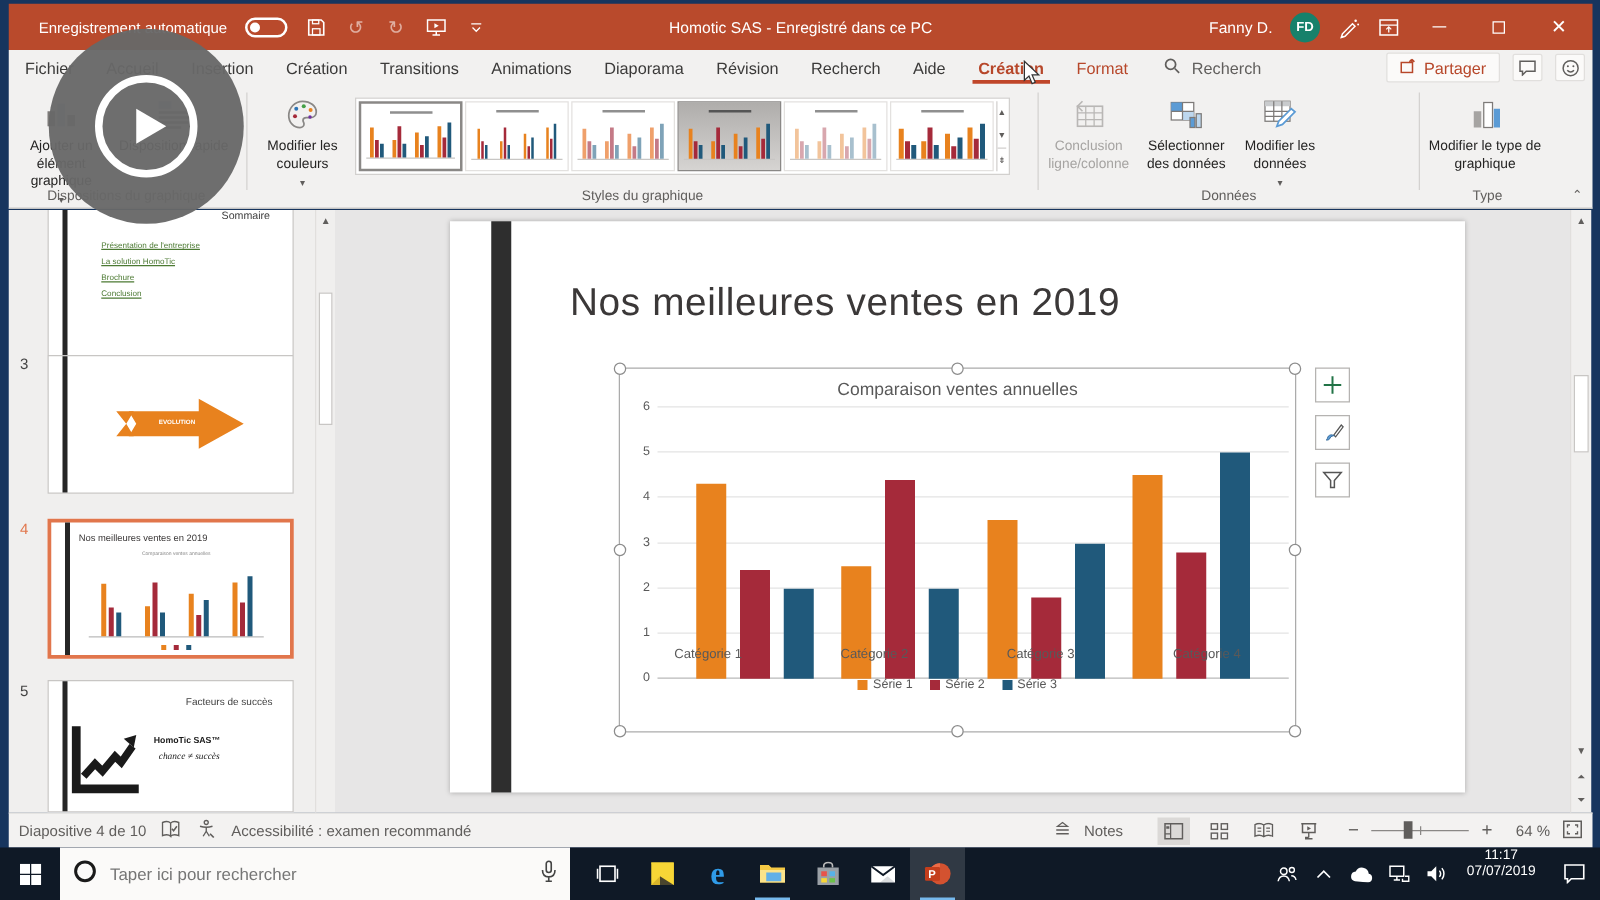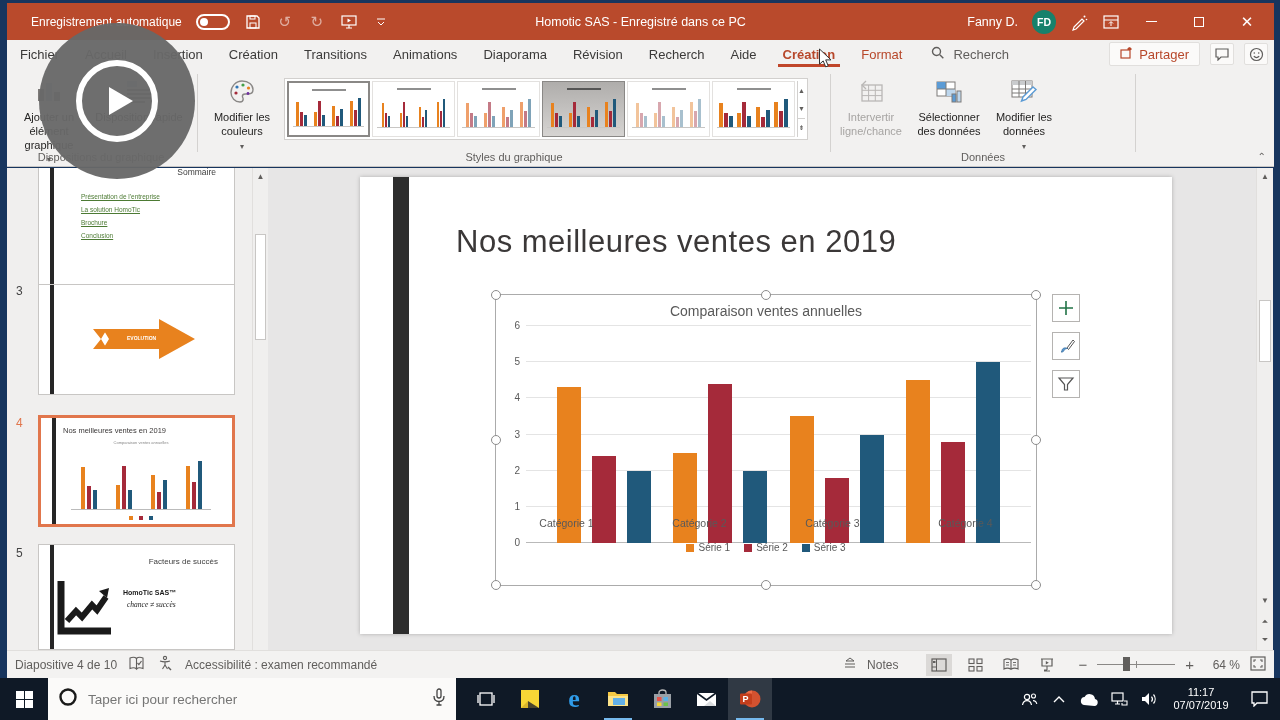--- a/index.html
+++ b/index.html
@@ -96,21 +96,21 @@
   .minicenter{position:absolute;left:50%;top:-3px;width:1px;height:7px;background:#8A8886;}
 
   
   #taskbar{position:absolute;left:0;right:0;top:678px;height:42px;background:#0F1926;display:flex;align-items:stretch;color:#fff;}
   #start-btn{width:48px;display:flex;align-items:center;justify-content:center;}
   #search-box{width:408px;background:#FBFAF9;display:flex;align-items:center;gap:10px;padding:0 10px;color:#333;}
   #search-box input{flex:1;border:none;outline:none;background:transparent;font-size:13.5px;font-family:"Liberation Sans",sans-serif;color:#333;}
   .tb-cell{width:44px;display:flex;align-items:center;justify-content:center;position:relative;}
   .tb-cell.openline::after{content:"";position:absolute;left:8px;right:8px;bottom:0;height:2px;background:#76B9ED;}
   .tb-cell.active{background:rgba(255,255,255,.14);}
-  #tray{margin-left:auto;display:flex;align-items:center;}
+  #tray{margin-left:auto;display:flex;}
   .tray-ic{width:30px;display:flex;align-items:center;justify-content:center;}
   #clock{width:74px;text-align:center;font-size:11px;line-height:13px;}
   #action-center{width:42px;display:flex;align-items:center;justify-content:center;}
 
   
   #video-overlay{position:absolute;left:39px;top:23px;width:156px;height:156px;border-radius:50%;background:rgba(104,104,104,.96);z-index:50;display:flex;align-items:center;justify-content:center;}
   #play-ring{width:82px;height:82px;border:6.5px solid #fff;border-radius:50%;display:flex;align-items:center;justify-content:center;}
   #play-tri{width:0;height:0;border-left:24px solid #fff;border-top:14px solid transparent;border-bottom:14px solid transparent;margin-left:7px;}
   #cursor{position:absolute;left:818px;top:48px;z-index:60;pointer-events:none;}
 </style>
@@ -425,21 +425,21 @@
 
   <div class="rgroup" style="width:300px;">
     <div class="bigbtn disabled" style="width:76px;">
       <span class="bicon">
         <svg width="30" height="30" viewBox="0 0 30 30">
             <rect x="6" y="8" width="20" height="16" fill="none" stroke="#B9B7B5" stroke-width="1.3"></rect>
             <path d="M6 13.3h20M6 18.6h20M12.6 8v16M19.3 8v16" stroke="#B9B7B5"></path>
             <path d="M10 4l-4 4 4 4" fill="none" stroke="#B9B7B5" stroke-width="1.3"></path>
           </svg>
       </span>
-      <span>Intervertir ligne/chance</span>
+      <span>Conclusion ligne/colonne</span>
     </div>
     <div class="bigbtn" style="width:80px;">
       <span class="bicon">
         <svg width="30" height="30" viewBox="0 0 30 30">
             <rect x="3" y="5" width="18" height="14" fill="#fff" stroke="#7D7A78"></rect>
             <rect x="3" y="5" width="9" height="7" fill="#5B9BD5"></rect>
             <rect x="12" y="12" width="9" height="7" fill="#BDD7EE"></rect>
             <path d="M3 12h18M12 5v14" stroke="#7D7A78"></path>
             <rect x="18" y="17" width="4" height="8" fill="#5B9BD5" stroke="#7D7A78"></rect>
             <rect x="23" y="14" width="4" height="11" fill="#BDD7EE" stroke="#7D7A78"></rect>
@@ -456,20 +456,33 @@
             <path d="M24 10L14 20l-1.5 4L17 22.5l10-10z" fill="#fff" stroke="#5B9BD5" stroke-width="1.4"></path>
           </svg>
       </span>
       <span>Modifier les données</span>
       <span class="caret">▾</span>
     </div>
     <div class="glabel">Données</div>
   </div>
   <div class="rdiv"></div>
 
+  <div class="rgroup" style="width:104px;">
+    <div class="bigbtn" style="width:100px;">
+      <span class="bicon">
+        <svg width="30" height="30" viewBox="0 0 30 30">
+            <rect x="6" y="12" width="6" height="13" fill="#A6A4A2"></rect>
+            <rect x="14" y="5" width="7" height="20" fill="#fff" stroke="#7D7A78"></rect>
+            <rect x="22" y="10" width="5" height="15" fill="#5B9BD5"></rect>
+          </svg>
+      </span>
+      <span>Modifier le type de graphique</span>
+    </div>
+    <div class="glabel">Type</div>
+  </div>
   <div style="position:absolute;right:8px;bottom:4px;font-size:10px;color:#605E5C;">⌃</div>
 </div>
 
 <div id="sidebar">
   <div class="thumb" id="thumb2" style="top:-8px;height:152px;">
     <div class="bbar"></div>
     <div style="position:absolute;right:18px;top:6px;font-size:8.5px;color:#404040;">Sommaire</div>
     <div style="position:absolute;left:42px;top:32px;display:flex;flex-direction:column;gap:6px;">
       <span style="font-size:6.5px;color:#4C7A33;text-decoration:underline;">Présentation de l'entreprise</span>
       <span style="font-size:6.5px;color:#4C7A33;text-decoration:underline;">La solution HomoTic</span>

